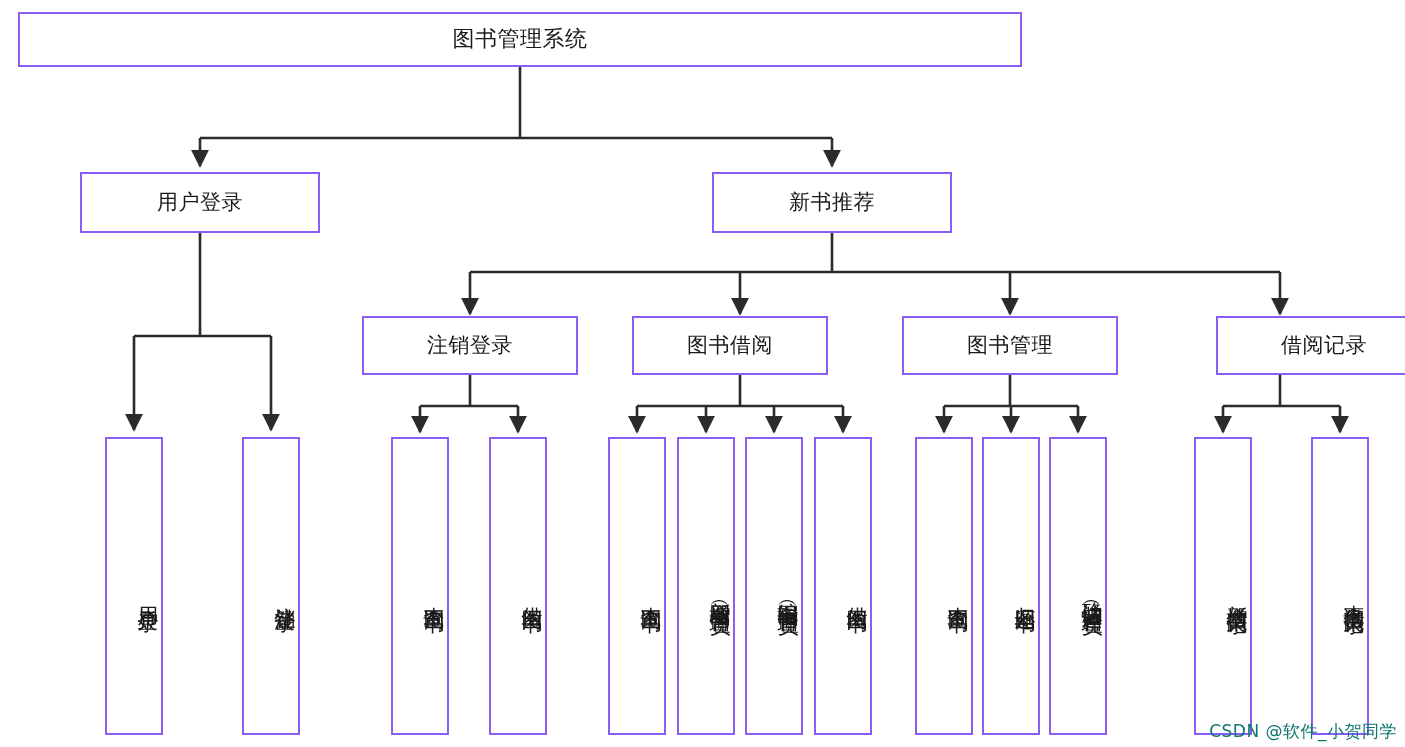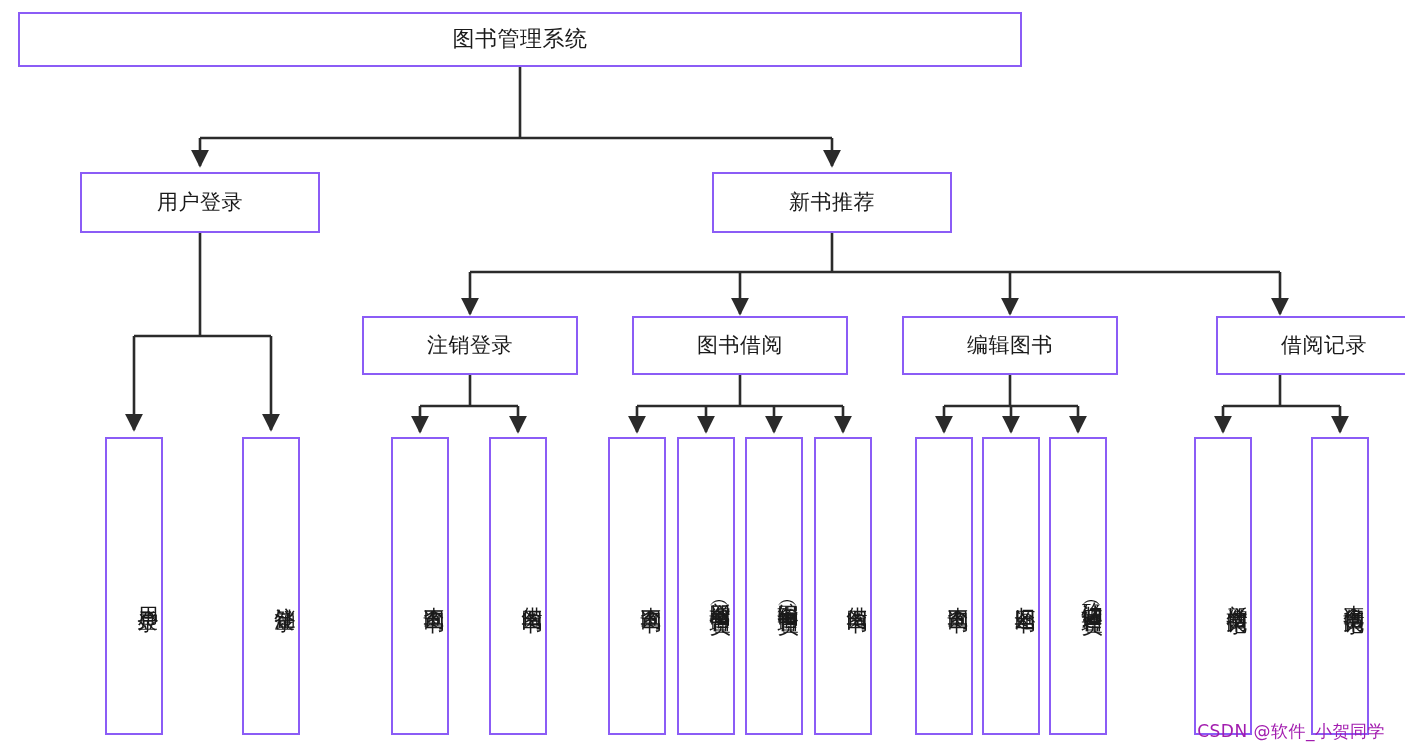--- a/index.html
+++ b/index.html
@@ -53,24 +53,24 @@
     padding-top: 16px;
     letter-spacing: 2px;
   }
   .node.vert .vlabel {
     writing-mode: vertical-rl;
     text-orientation: upright;
     white-space: nowrap;
   }
   .watermark {
     position: absolute;
-    right: 20px;
+    right: 8px;
     bottom: 4px;
     font-size: 17px;
-    color: #a21caf;
+    color: #0f766e;
     letter-spacing: 0.5px;
     white-space: nowrap;
   }
 </style>
 </head>
 <body>
 
 <div id="canvas">
 
   <svg class="wires" viewBox="0 0 1405 747" xmlns="http://www.w3.org/2000/svg">
@@ -130,25 +130,25 @@
   <div class="node horiz" style="left:80px; top:172px; width:240px; height:61px;">
     <span>用户登录</span>
   </div>
   <div class="node horiz" style="left:712px; top:172px; width:240px; height:61px;">
     <span>新书推荐</span>
   </div>
 
   <div class="node horiz" style="left:362px; top:316px; width:216px; height:59px;">
     <span>注销登录</span>
   </div>
-  <div class="node horiz" style="left:632px; top:316px; width:216px; height:59px;">
+  <div class="node horiz" style="left:632px; top:316px; width:196px; height:59px;">
     <span>图书借阅</span>
   </div>
   <div class="node horiz" style="left:902px; top:316px; width:216px; height:59px;">
-    <span>编辑图书</span>
+    <span>图书管理</span>
   </div>
   <div class="node horiz" style="left:1172px; top:316px; width:216px; height:59px;margin-left:44px;">
     <span>借阅记录</span>
   </div>
 
   <div class="node vert" style="left:105px; top:437px; width:58px; height:298px;">
     <span class="vlabel">用户登录</span>
   </div>
   <div class="node vert" style="left:242px; top:437px; width:58px; height:298px;">
     <span class="vlabel">注销登录</span>

